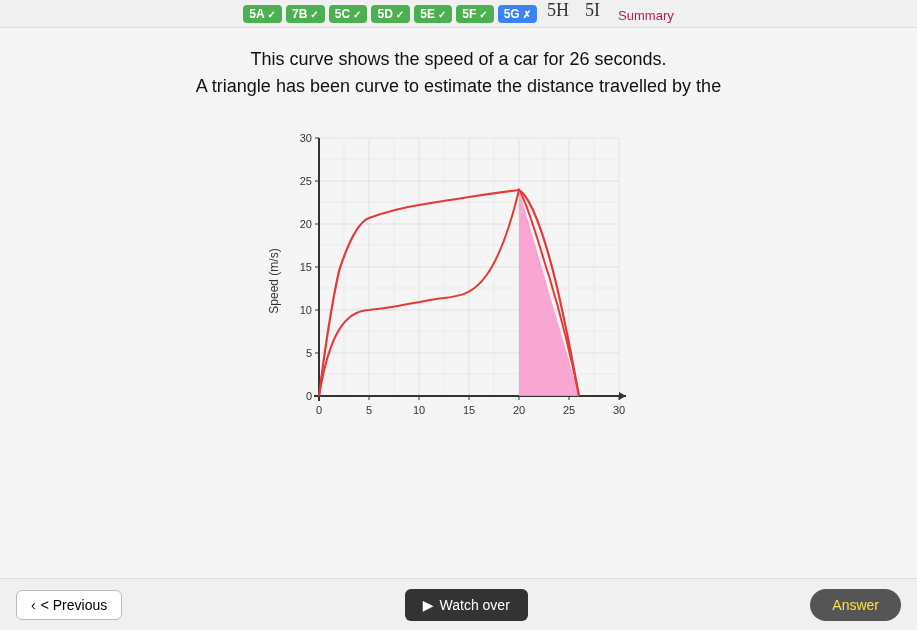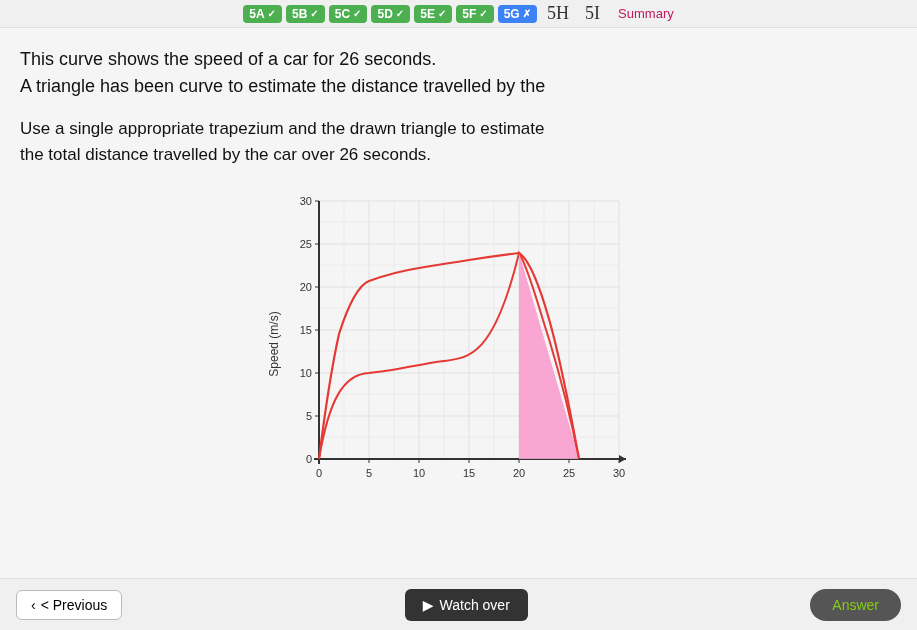--- a/index.html
+++ b/index.html
@@ -8,21 +8,21 @@
       height: 630px;
       background: #f5f5f5;
       font-family: Arial, sans-serif;
       overflow: hidden;
       position: relative;
     }
 
     
     .top-nav {
       display: flex;
-      align-items: center;
+      align-items: flex-end;
       justify-content: center;
       padding: 4px 12px;
       background: #f0f0f0;
       border-bottom: 1px solid #ddd;
       gap: 4px;
       height: 28px;
     }
     .nav-badge {
       display: inline-flex;
       align-items: center;
@@ -46,22 +46,22 @@
     .nav-badge .x-mark { font-size: 10px; }
     .summary-link {
       font-size: 13px;
       color: #be185d;
       text-decoration: none;
       margin-left: 8px;
     }
 
     
     .main-content {
-      padding: 18px 20px 10px;
-      text-align: left;
+      padding: 18px 40px 10px;
+      text-align: center;
     }
     .description {
       font-size: 18px;
       line-height: 1.5;
       color: #111;
       margin-bottom: 16px;
     }
     .question {
       font-size: 17px;
       line-height: 1.5;
@@ -108,38 +108,38 @@
       border-radius: 6px;
       padding: 8px 18px;
       font-size: 14px;
       cursor: pointer;
       display: flex;
       align-items: center;
       gap: 6px;
     }
     .answer-btn {
       background: #555;
-      color: #84cc16;
+      color: #fde047;
       border: none;
       border-radius: 20px;
       padding: 8px 22px;
       font-size: 14px;
       cursor: pointer;
     }
   </style>
 </head>
 <body>
 
 <div class="top-nav">
   <span class="nav-badge green">
     <span>5A</span>
     <span class="check">✓</span>
   </span>
   <span class="nav-badge green">
-    <span>5B</span>
+    <span>7B</span>
     <span class="check">✓</span>
   </span>
   <span class="nav-badge green">
     <span>5C</span>
     <span class="check">✓</span>
   </span>
   <span class="nav-badge green">
     <span>5D</span>
     <span class="check">✓</span>
   </span>
@@ -161,24 +161,20 @@
   <span class="nav-badge plain">
     <span>5I</span>
   </span>
   <a class="summary-link">Summary</a>
 </div>
 
 <div class="main-content">
   <div class="description">
     <span>This curve shows the speed of a car for 26 seconds.</span><br>
     <span>A triangle has been curve to estimate the distance travelled by the</span><br>
-  </div>
-  <div class="question">
-    <span>Use a single appropriate trapezium and the drawn triangle to estimate</span><br>
-    <span>the total distance travelled by the car over 26 seconds.</span>
   </div>
 
   <div class="chart-container">
     <svg width="390" height="310">
 
       <text x="14" y="165" text-anchor="middle" font-size="12" fill="#333" transform="rotate(-90, 14, 165)">Speed (m/s)</text>
 
       <g>
 
         <line x1="55" y1="280" x2="355" y2="280" stroke="#aaa" stroke-width="1"></line>

